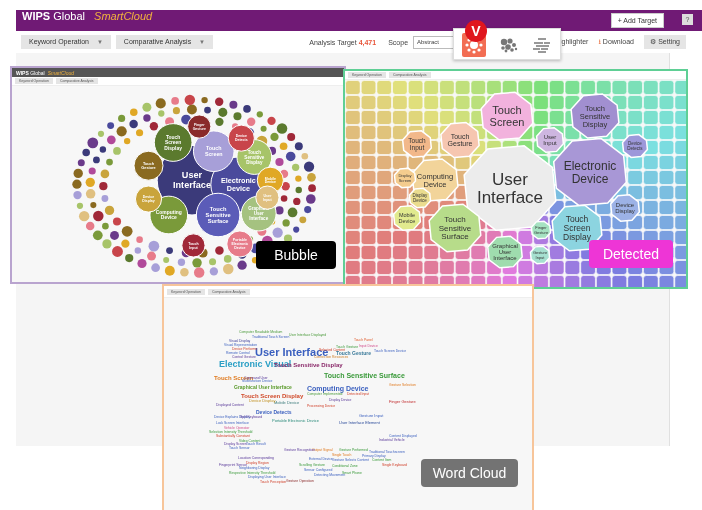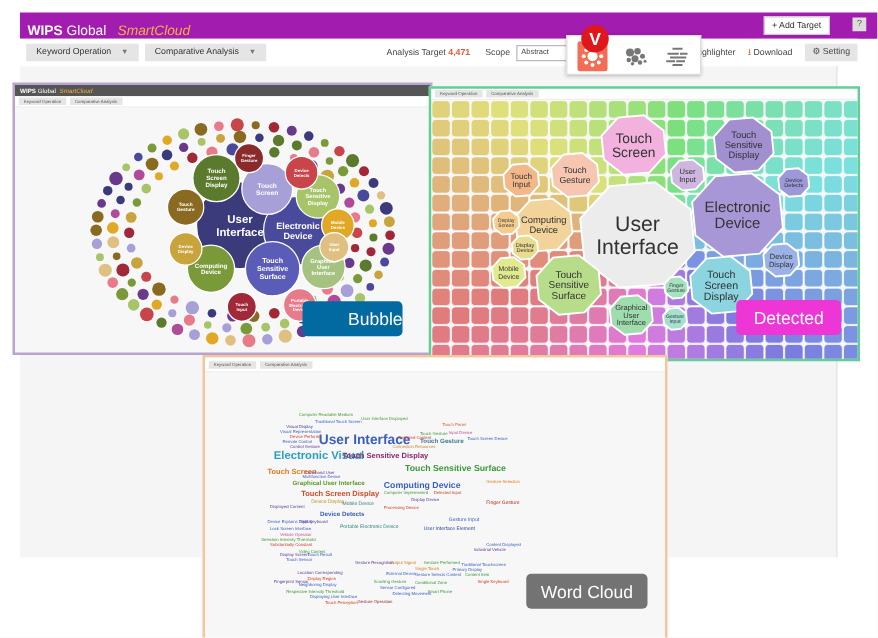--- a/index.html
+++ b/index.html
@@ -1,17 +1,17 @@
 <!DOCTYPE html>
 <html><head>
 <meta charset="utf-8">
 <style>
 *{box-sizing:border-box;margin:0;padding:0}
 body{width:702px;height:510px;background:#fff;font-family:"Liberation Sans",sans-serif;position:relative;overflow:hidden;}
-.topbar{position:absolute;left:16px;top:10px;width:686px;height:21px;background:#a21caf;display:flex;align-items:flex-end;}
+.topbar{position:absolute;left:16px;top:10px;width:686px;height:21px;background:#701a75;display:flex;align-items:flex-start;}
 .logo{color:#fff;font-size:11px;margin-left:6px;}
 .logo b{font-weight:bold;}
 .logo .sc{color:#f2b33d;font-style:italic;margin-left:6px;}
 .add-target{position:absolute;right:38px;top:3px;height:15px;padding:0 6px;background:#fff;border:1px solid #ccc;font-size:7px;line-height:13px;color:#333;}
 .help{position:absolute;right:9px;top:4px;width:11px;height:11px;background:#ddd;color:#555;font-size:7px;text-align:center;line-height:11px;}
 .toolbar{position:absolute;left:16px;top:31px;width:670px;height:22px;background:#fff;display:flex;align-items:center;}
 .dd{height:14px;padding:0 8px;background:#e5e5e5;font-size:7px;line-height:14px;color:#333;margin-left:5px;}
 .dd .car{font-size:6px;color:#777;margin-left:6px;}
 .right-tools{position:absolute;right:0;top:4px;display:flex;align-items:center;font-size:7px;color:#444;}
 .at-num{color:#e8563b;font-weight:bold;margin-left:2px;}
@@ -29,21 +29,21 @@
 .right-strip{position:absolute;left:669px;top:53px;width:21px;height:393px;background:#fff;border-left:1px solid #e0e0e0;}
 .panel{position:absolute;background:#f7f7f7;overflow:hidden;}
 .p-bubble{left:10px;top:66px;width:336px;height:218px;border:2px solid #b9a4cf;z-index:3;}
 .p-tree{left:343px;top:69px;width:345px;height:220px;border:2px solid #5fcf95;z-index:4;}
 .p-word{left:162px;top:284px;width:372px;height:250px;border:2px solid #f7c59a;z-index:5;}
 .mini-top{height:9px;background:#555;display:flex;align-items:center;color:#fff;font-size:5px;padding-left:4px;}
 .mini-top .sc{color:#f2b33d;margin-left:3px;font-style:italic}
 .mini-tb{height:9px;background:#fff;display:flex;align-items:center;font-size:3.5px;color:#555;border-bottom:1px solid #eee;}
 .mini-tb .d{background:#e5e5e5;padding:0 4px;margin-left:3px;height:6px;line-height:6px;}
 .tag{position:absolute;color:#fff;font-size:14px;border-radius:4px;text-align:center;z-index:10;}
-.tag-bubble{left:242px;top:241px;width:80px;height:28px;line-height:28px;background:#0369a1;text-align:right;}
+.tag-bubble{left:256px;top:241px;width:80px;height:28px;line-height:28px;background:#000000;}
 .tag-tree{left:589px;top:240px;width:84px;height:28px;line-height:28px;background:#ee35d6;}
 .tag-word{left:421px;top:459px;width:97px;height:28px;line-height:28px;background:#737373;}
 .wc{position:absolute;white-space:nowrap;}
 </style>
 </head>
 <body>
 
 <div class="topbar">
   <div class="logo">
     <b>WIPS</b>

